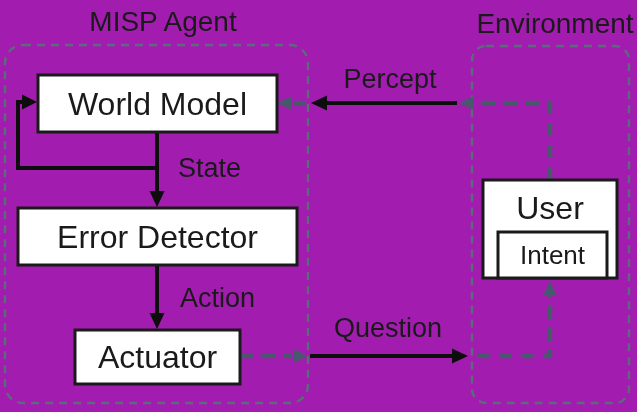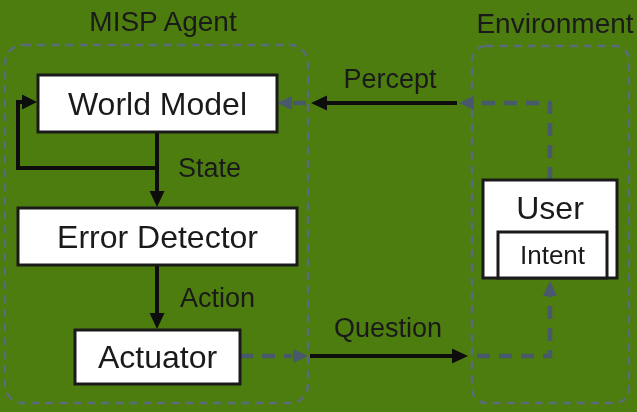--- a/index.html
+++ b/index.html
@@ -4,21 +4,21 @@
 <style>
   html, body {
     margin: 0;
     padding: 0;
     background: #ffffff;
   }
   .stage {
     position: relative;
     width: 637px;
     height: 412px;
-    background: #4d7c0f;
+    background: #a21caf;
     overflow: hidden;
   }
   svg {
     display: block;
     font-family: "Liberation Sans", sans-serif;
   }
   text {
     fill: #1a1a1a;
   }
   .node-box {

